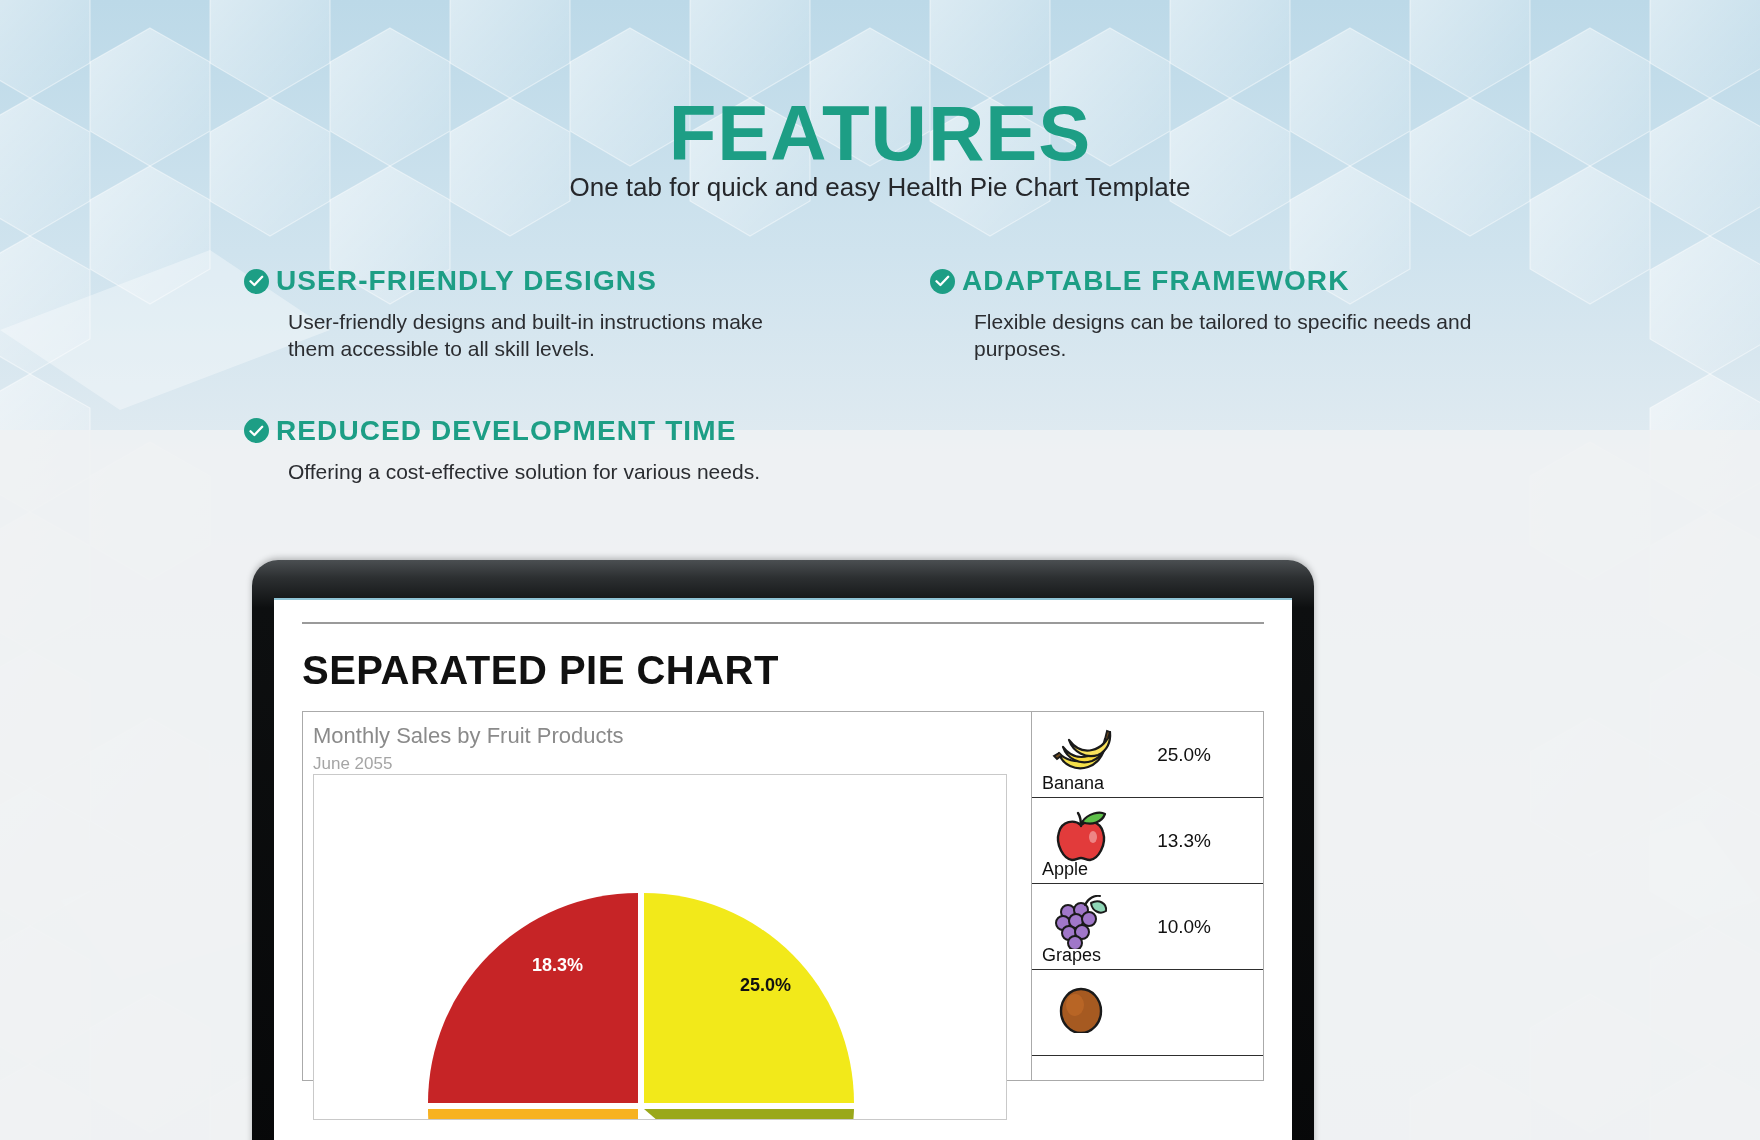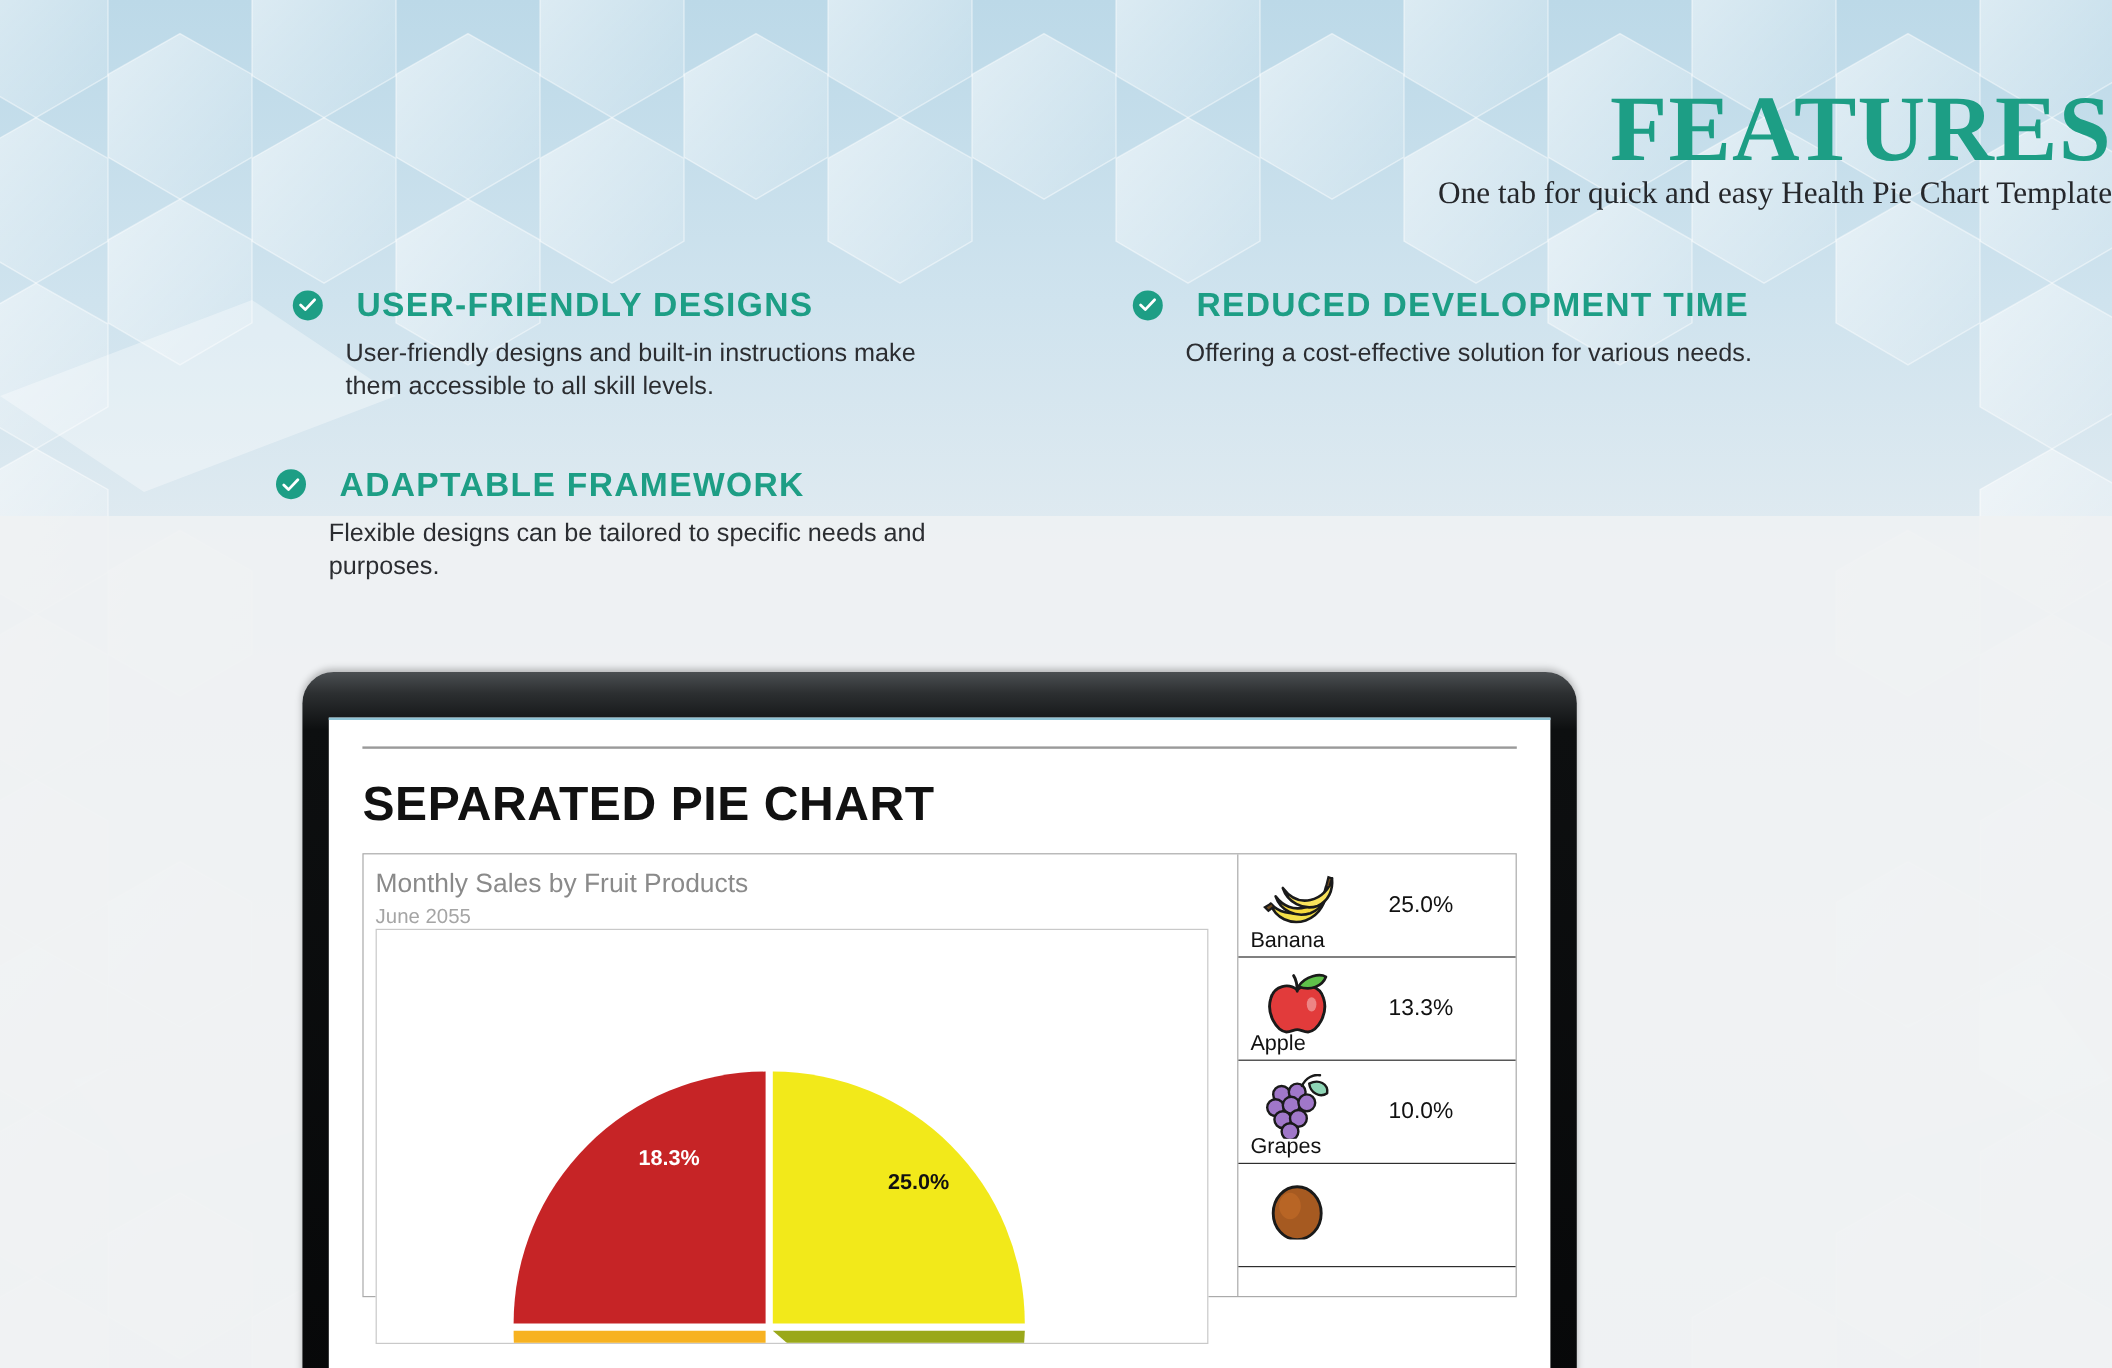--- a/index.html
+++ b/index.html
@@ -8,39 +8,39 @@
     font-family:"Liberation Sans", sans-serif;
     background:#eef2f5;
     position:relative;
   }
 
   
   #bg { position:absolute; inset:0; z-index:0; }
   #bg svg { width:100%; height:100%; display:block; }
 
   
-  .header { position:relative; z-index:2; text-align:right; padding-top:68px;font-family:Liberation Serif, serif; }
+  .header { position:relative; z-index:2; text-align:center; padding-top:94px; }
   .page-title {
     font-size:78px; font-weight:bold; color:#1d9e85;
     letter-spacing:1px; line-height:1;
   }
   .page-subtitle {
     font-size:26px; color:#25272b; font-weight:300;
   }
 
   
   .features {
     position:relative; z-index:2;
     margin:62px auto 0; width:1300px;
     display:grid; grid-template-columns:700px 600px;
     row-gap:52px;
   }
   .feature { display:block; padding-left:14px; }
   .feature.col2 { padding-left:0; }
-  .f-head { display:flex; align-items:center; gap:28px; }
+  .f-head { display:flex; align-items:center; gap:7px; }
   .check {
     width:25px; height:25px; border-radius:50%;
     background:#1d9e85; flex:0 0 25px;
     display:flex; align-items:center; justify-content:center;
   }
   .check svg { display:block; }
   .f-title {
     font-size:28px; font-weight:bold; color:#1d9e85;
     letter-spacing:1.1px; white-space:nowrap;
   }
@@ -207,42 +207,42 @@
       <span class="check">
         <svg width="15" height="12" viewBox="0 0 15 12">
             <path d="M1.5 6.2 L5.4 10 L13.2 1.8" fill="none" stroke="#fff" stroke-width="2.3" stroke-linecap="round" stroke-linejoin="round"></path>
           </svg>
       </span>
       <span class="f-title">USER-FRIENDLY DESIGNS</span>
     </div>
     <div class="f-desc">User-friendly designs and built-in instructions make them accessible to all skill levels.</div>
   </div>
 
+  <div class="feature col2">
+    <div class="f-head">
+      <span class="check">
+        <svg width="15" height="12" viewBox="0 0 15 12">
+            <path d="M1.5 6.2 L5.4 10 L13.2 1.8" fill="none" stroke="#fff" stroke-width="2.3" stroke-linecap="round" stroke-linejoin="round"></path>
+          </svg>
+      </span>
+      <span class="f-title">ADAPTABLE FRAMEWORK</span>
+    </div>
+    <div class="f-desc">Flexible designs can be tailored to specific needs and purposes.</div>
+  </div>
+
   <div class="feature">
     <div class="f-head">
       <span class="check">
         <svg width="15" height="12" viewBox="0 0 15 12">
             <path d="M1.5 6.2 L5.4 10 L13.2 1.8" fill="none" stroke="#fff" stroke-width="2.3" stroke-linecap="round" stroke-linejoin="round"></path>
           </svg>
       </span>
       <span class="f-title">REDUCED DEVELOPMENT TIME</span>
     </div>
     <div class="f-desc">Offering a cost-effective solution for various needs.</div>
-  </div>
-
-  <div class="feature col2">
-    <div class="f-head">
-      <span class="check">
-        <svg width="15" height="12" viewBox="0 0 15 12">
-            <path d="M1.5 6.2 L5.4 10 L13.2 1.8" fill="none" stroke="#fff" stroke-width="2.3" stroke-linecap="round" stroke-linejoin="round"></path>
-          </svg>
-      </span>
-      <span class="f-title">ADAPTABLE FRAMEWORK</span>
-    </div>
-    <div class="f-desc">Flexible designs can be tailored to specific needs and purposes.</div>
   </div>
 
 
 </div>
 
 <div class="laptop">
   <div class="laptop-inner">
     <div class="doc">
       <div class="doc-rule"></div>
       <div class="doc-title">SEPARATED PIE CHART</div>

